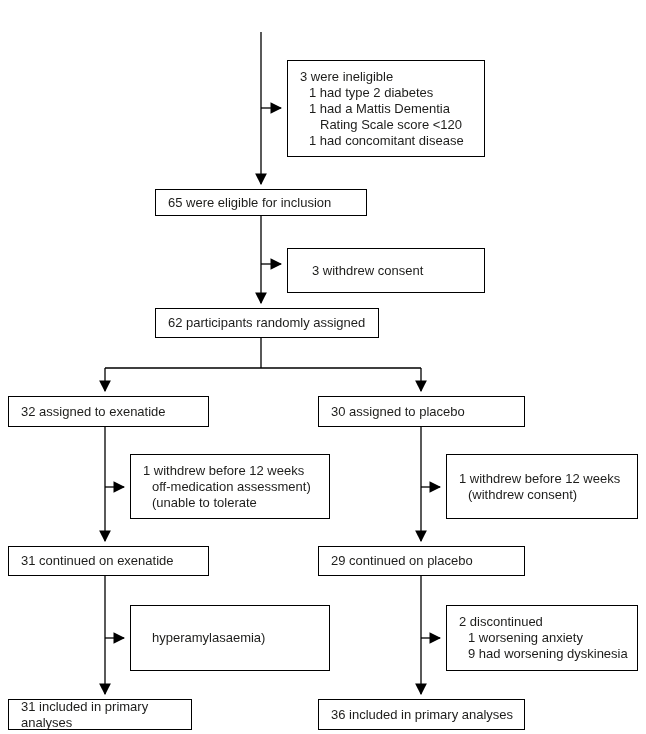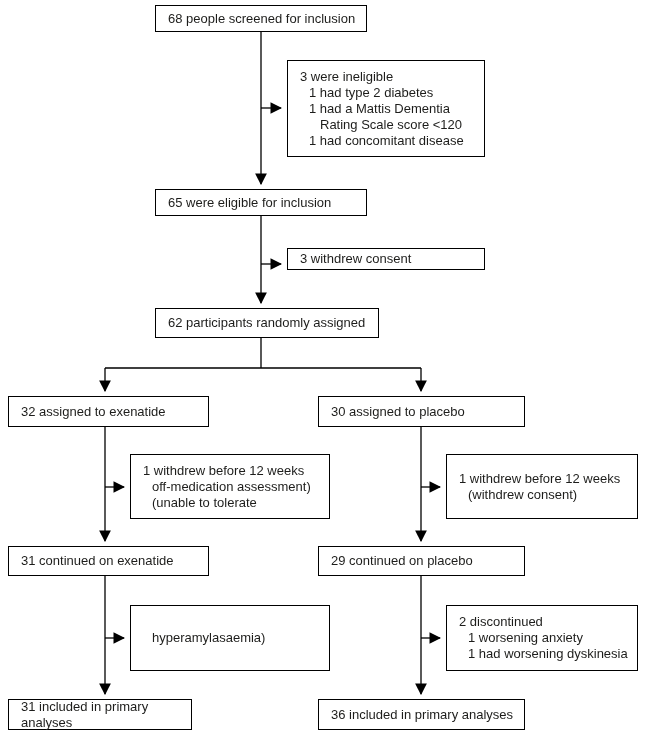--- a/index.html
+++ b/index.html
@@ -29,21 +29,21 @@
     justify-content: center;
   }
   .box .l0 { padding-left: 12px; }
   .box .l1 { padding-left: 21px; }
   .box .l2 { padding-left: 32px; }
 
   
   #b-screened      { left: 155px; top: 5px;   width: 212px; height: 27px; }
   #b-ineligible    { left: 287px; top: 60px;  width: 198px; height: 97px; }
   #b-eligible      { left: 155px; top: 189px; width: 212px; height: 27px; }
-  #b-withdrew-consent { left: 287px; top: 248px; width: 198px; height: 22px; }
+  #b-withdrew-consent { left: 287px; top: 248px; width: 198px; height: 45px; padding-left: 12px; }
   #b-randomized    { left: 155px; top: 308px; width: 224px; height: 30px; }
   #b-assigned-exenatide { left: 8px;   top: 396px; width: 201px; height: 31px; }
   #b-assigned-placebo   { left: 318px; top: 396px; width: 207px; height: 31px; }
   #b-withdrew-exenatide { left: 130px; top: 454px; width: 200px; height: 65px; }
   #b-withdrew-placebo   { left: 446px; top: 454px; width: 192px; height: 65px; }
   #b-continued-exenatide { left: 8px;   top: 546px; width: 201px; height: 30px; }
   #b-continued-placebo   { left: 318px; top: 546px; width: 207px; height: 30px; }
   #b-discontinued-exenatide { left: 130px; top: 605px; width: 200px; height: 66px; }
   #b-discontinued-placebo   { left: 446px; top: 605px; width: 192px; height: 66px; }
   #b-included-exenatide { left: 8px;   top: 699px; width: 184px; height: 31px; }
@@ -77,23 +77,20 @@
       <path d="M105 576 V694" marker-end="url(#arrow)"></path>
       <path d="M105 638 H124" marker-end="url(#arrow)"></path>
 
       <path d="M421 427 V541" marker-end="url(#arrow)"></path>
       <path d="M421 487 H440" marker-end="url(#arrow)"></path>
       <path d="M421 576 V694" marker-end="url(#arrow)"></path>
       <path d="M421 638 H440" marker-end="url(#arrow)"></path>
     </g>
   </svg>
 
-  <div class="box" id="b-screened">
-    <div class="l0">68 people screened for inclusion</div>
-  </div>
 
   <div class="box" id="b-ineligible">
     <div class="l0">3 were ineligible</div>
     <div class="l1">1 had type 2 diabetes</div>
     <div class="l1">1 had a Mattis Dementia</div>
     <div class="l2">Rating Scale score &lt;120</div>
     <div class="l1">1 had concomitant disease</div>
   </div>
 
   <div class="box" id="b-eligible">
@@ -135,21 +132,21 @@
     <div class="l0">29 continued on placebo</div>
   </div>
 
   <div class="box" id="b-discontinued-exenatide">
     <div class="l1">hyperamylasaemia)</div>
   </div>
 
   <div class="box" id="b-discontinued-placebo">
     <div class="l0">2 discontinued</div>
     <div class="l1">1 worsening anxiety</div>
-    <div class="l1">1 had worsening dyskinesia</div>
+    <div class="l1">9 had worsening dyskinesia</div>
   </div>
 
   <div class="box" id="b-included-exenatide">
     <div class="l0">31 included in primary analyses</div>
   </div>
 
   <div class="box" id="b-included-placebo">
     <div class="l0">36 included in primary analyses</div>
   </div>
 

